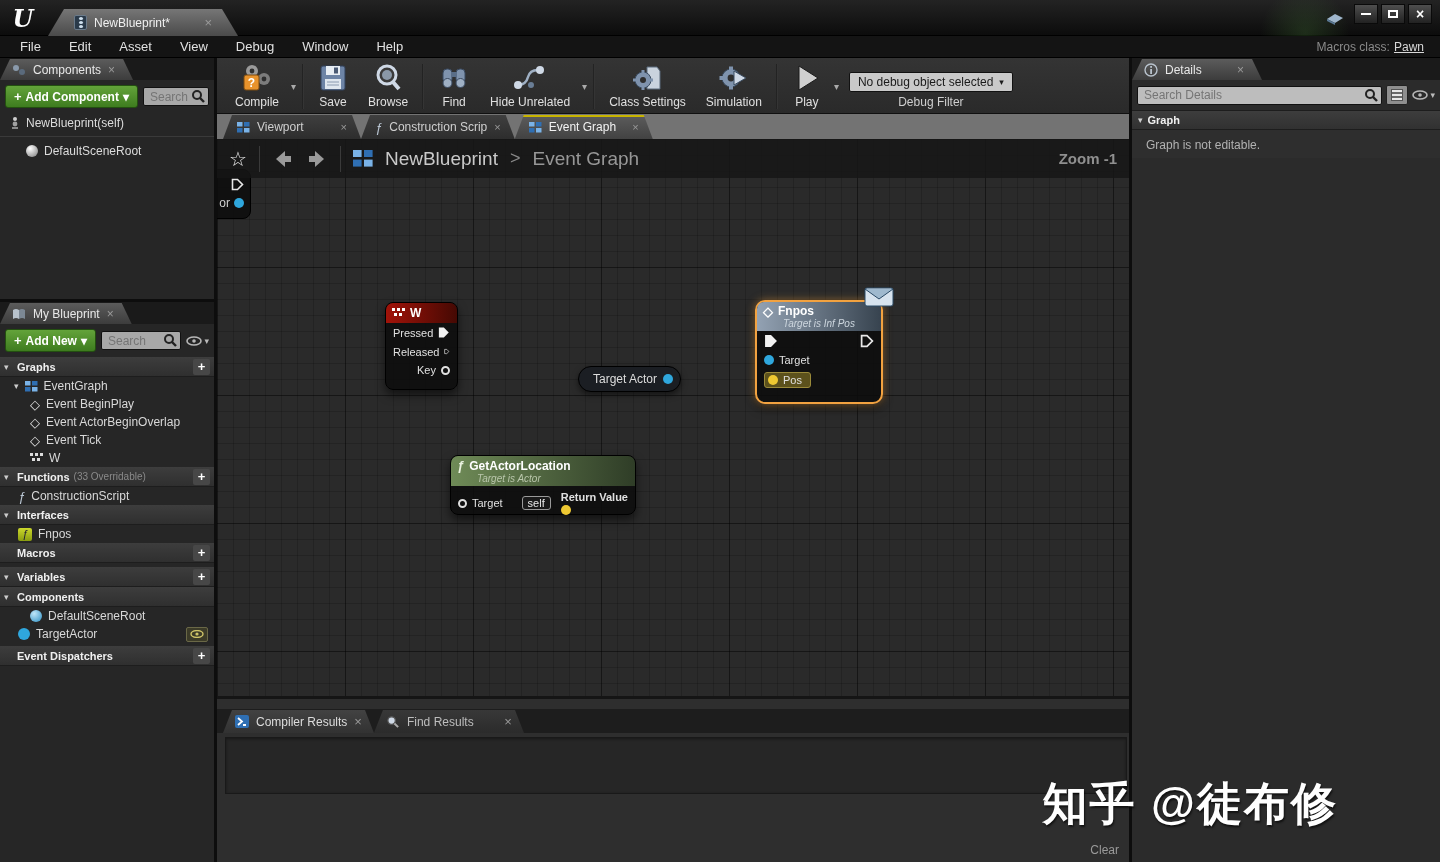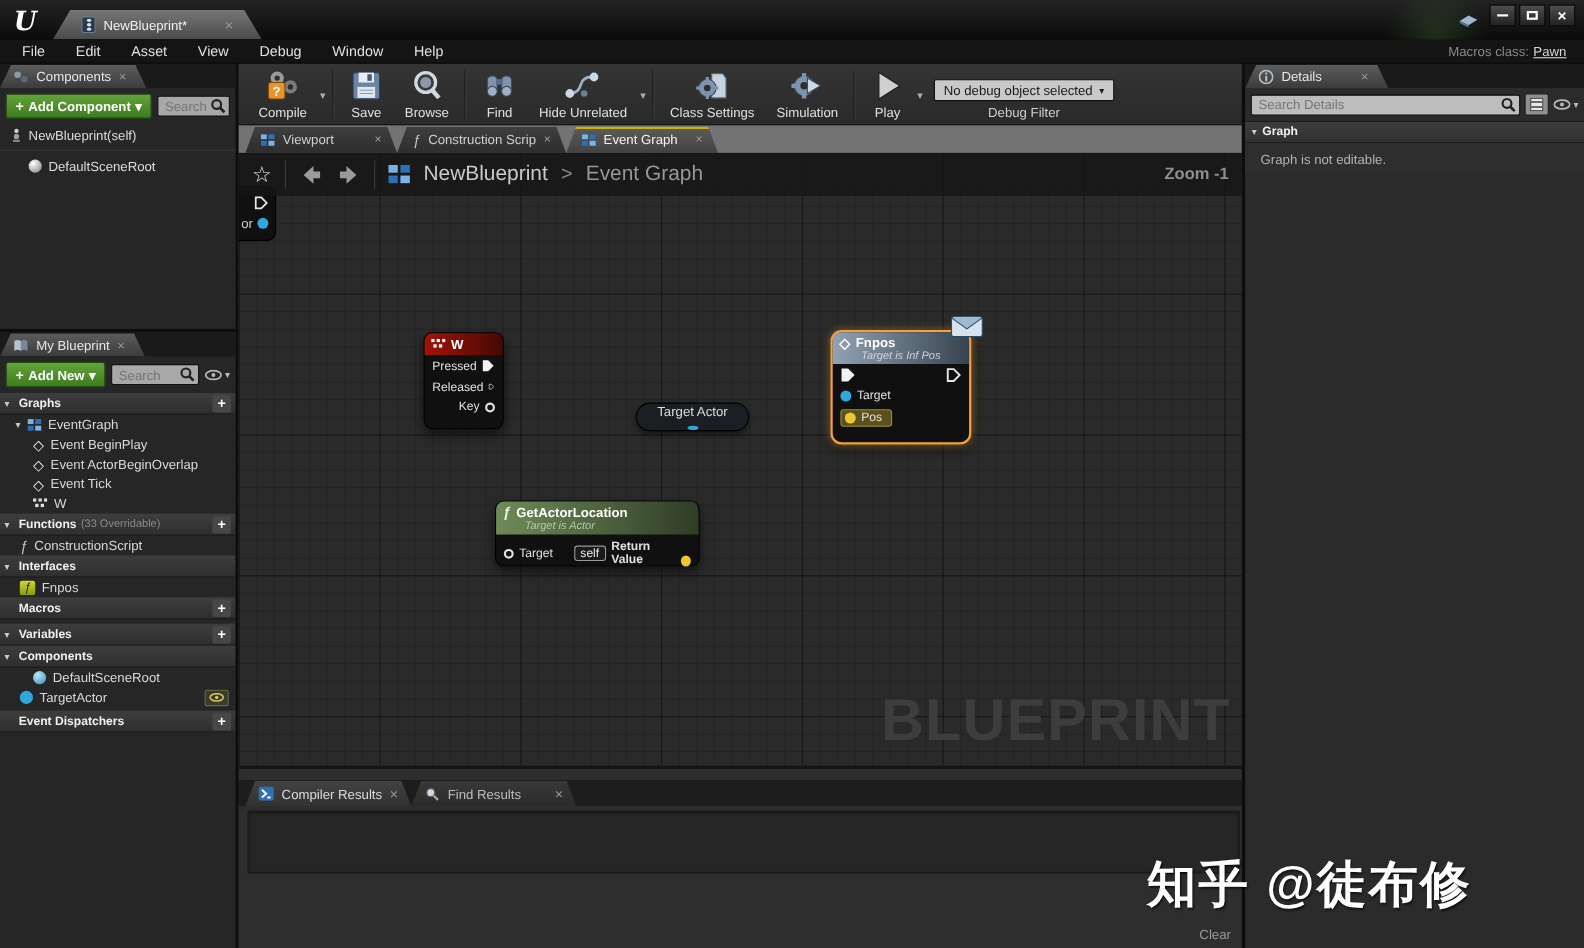--- a/index.html
+++ b/index.html
@@ -148,21 +148,21 @@
     border-radius:10px; box-shadow:0 0 8px rgba(242,162,64,.5), 0 5px 10px rgba(0,0,0,.5); }
   .fnpos-node .node-header { background:linear-gradient(90deg,#93a2b3,#37434f); }
   .gal-node { left:233px; top:316px; width:186px; height:60px; }
   .gal-node .node-header { background:linear-gradient(90deg,#6f8b57,#2f3d27); }
   .gal-node .nh-sub { color:#b9c6ab; }
   .pos-chip { display:flex; align-items:center; gap:5px; background:#5c511c; border:1px solid #9a8a3a;
     border-radius:3px; padding:1px 8px 1px 3px; }
   .self-box { border:1px solid #9a9a9a; border-radius:3px; padding:0 5px; font-size:11px; color:#e8e8e8; background:#1a1a1a;margin-left:14px; }
   .var-pill { position:absolute; left:361px; top:227px; width:103px; height:26px; z-index:3;
     background:#1b1e23; border:1px solid #000; border-radius:13px; display:flex; align-items:center;
-    justify-content:flex-end; gap:6px; padding:0 7px; color:#dcdcdc; font-size:12px; box-shadow:0 3px 6px rgba(0,0,0,.5);flex-direction:column; }
+    justify-content:flex-end; gap:6px; padding:0 7px; color:#dcdcdc; font-size:12px; box-shadow:0 3px 6px rgba(0,0,0,.5); }
   .clipped-node { position:absolute; left:-50px; top:30px; width:84px; height:50px; z-index:3;
     background:rgba(12,12,12,.88); border:1px solid #000; border-radius:8px;
     display:flex; flex-direction:column; align-items:flex-end; justify-content:center; gap:5px; padding:4px 6px; }
   .envelope { position:absolute; top:-17px; right:-13px; z-index:4; }
 
   
   .bottom-tabs { height:24px; background:#1d1d1d; display:flex; align-items:flex-end; padding-left:6px; margin-top:10px; }
   .btab { height:23px; min-width:150px; display:flex; align-items:center; gap:7px; padding:0 12px;
     clip-path:polygon(9px 0, calc(100% - 9px) 0, 100% 100%, 0 100%);
     background:linear-gradient(#424242,#323232); color:#dcdcdc; font-size:12px; }
@@ -545,21 +545,20 @@
               <rect x="11" y="0" width="8.6" height="7" fill="#2f6fb3"></rect>
               <rect x="0" y="9.6" width="8.6" height="7" fill="#2f6fb3"></rect>
               <rect x="11" y="9.6" width="8.6" height="7" fill="#7ab3e8"></rect>
             </svg>
           <span class="bc-root">NewBlueprint</span>
           <span class="bc-chev">&gt;</span>
           <span class="bc-current">Event Graph</span>
           <span class="zoom-label">Zoom -1</span>
         </div>
 
-        <div class="bp-watermark">BLUEPRINT</div>
 
         <svg class="wires">
           <path d="M236 196 C320 196 460 207 550 207" stroke="#efefef" stroke-width="2.6" fill="none"></path>
           <path d="M456 240 C492 240 512 230 549 230" stroke="#2fa7dd" stroke-width="2" fill="none"></path>
           <path d="M405 362 C462 362 492 252 548 252" stroke="#e0a424" stroke-width="2" fill="none"></path>
         </svg>
 
         <div class="clipped-node">
           <svg width="13" height="13" viewBox="0 0 13 13">
               <path d="M1.5 1.5 L6.5 1.5 L11.5 6.5 L6.5 11.5 L1.5 11.5 Z" fill="none" stroke="#e8e8e8" stroke-width="1.6"></path>
@@ -647,21 +646,21 @@
               <span>GetActorLocation</span>
             </div>
             <div class="nh-sub">Target is Actor</div>
           </div>
           <div class="pin-row" style="justify-content:space-between; padding-top:5px;">
             <span style="display:flex;align-items:center;gap:5px;">
               <span class="pin-circle ring bd-blue"></span>
               <span>Target</span>
               <span class="self-box">self</span>
             </span>
-            <span style="display:flex;align-items:flex-end;gap:2px;">
+            <span style="display:flex;align-items:flex-start;gap:2px;flex-direction:column;">
               <span style="font-weight:bold;">Return Value</span>
               <span class="pin-circle bg-yellow"></span>
             </span>
           </div>
         </div>
       </div>
 
       <div class="bottom-tabs">
         <div class="btab">
           <svg width="14" height="13" viewBox="0 0 14 13">

